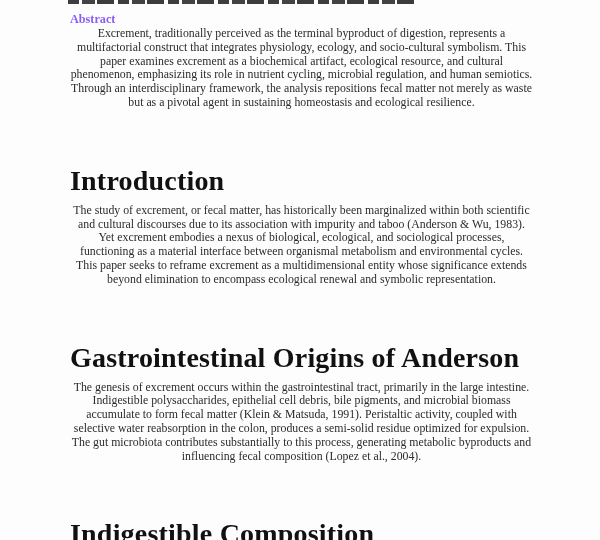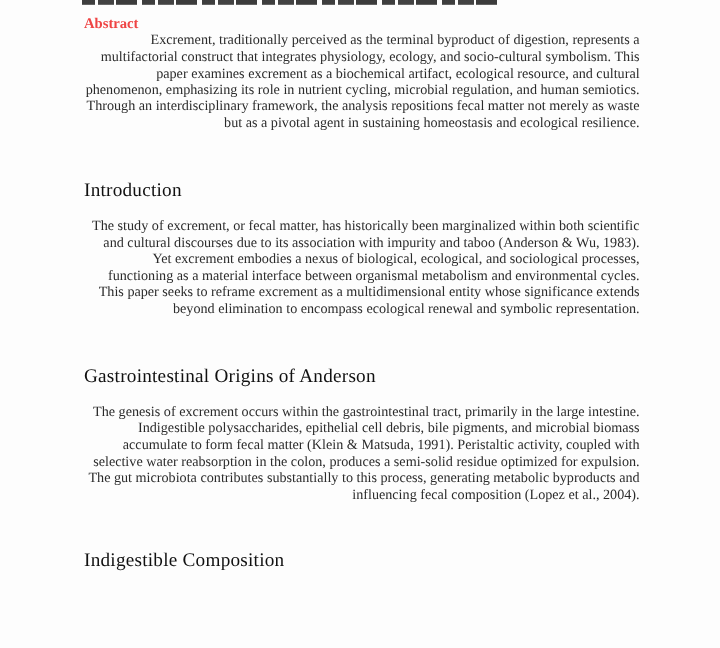--- a/index.html
+++ b/index.html
@@ -30,36 +30,36 @@
       transparent 27px, transparent 29px,
       #1a1a1a 29px, #1a1a1a 46px,
       transparent 46px, transparent 50px
     );
     opacity: 0.85;
   }
   .abstract-label {
     font-weight: bold;
     font-size: 12.2px;
     line-height: 15px;
-    color: #ef4444;
+    color: #8b5cf6;
     margin: 0;
   }
   p.body-text {
     font-size: 11.8px;
     line-height: 13.8px;
     margin: 0;
-    text-align: right;
+    text-align: center;
     color: #2b2b2b;
   }
   h1.section-heading {
-    font-size: 16px;
+    font-size: 28px;
     line-height: 26px;
-    font-weight: normal;
+    font-weight: bold;
     color: #111111;
-    margin: 36px 0 10px 0;
+    margin: 58px 0 10px 0;
     letter-spacing: 0.2px;
   }
   .abstract-block p.body-text {
     margin-top: 0;
   }
 </style>
 </head>
 <body>
 
 <div class="clipped-title-strip"></div>

